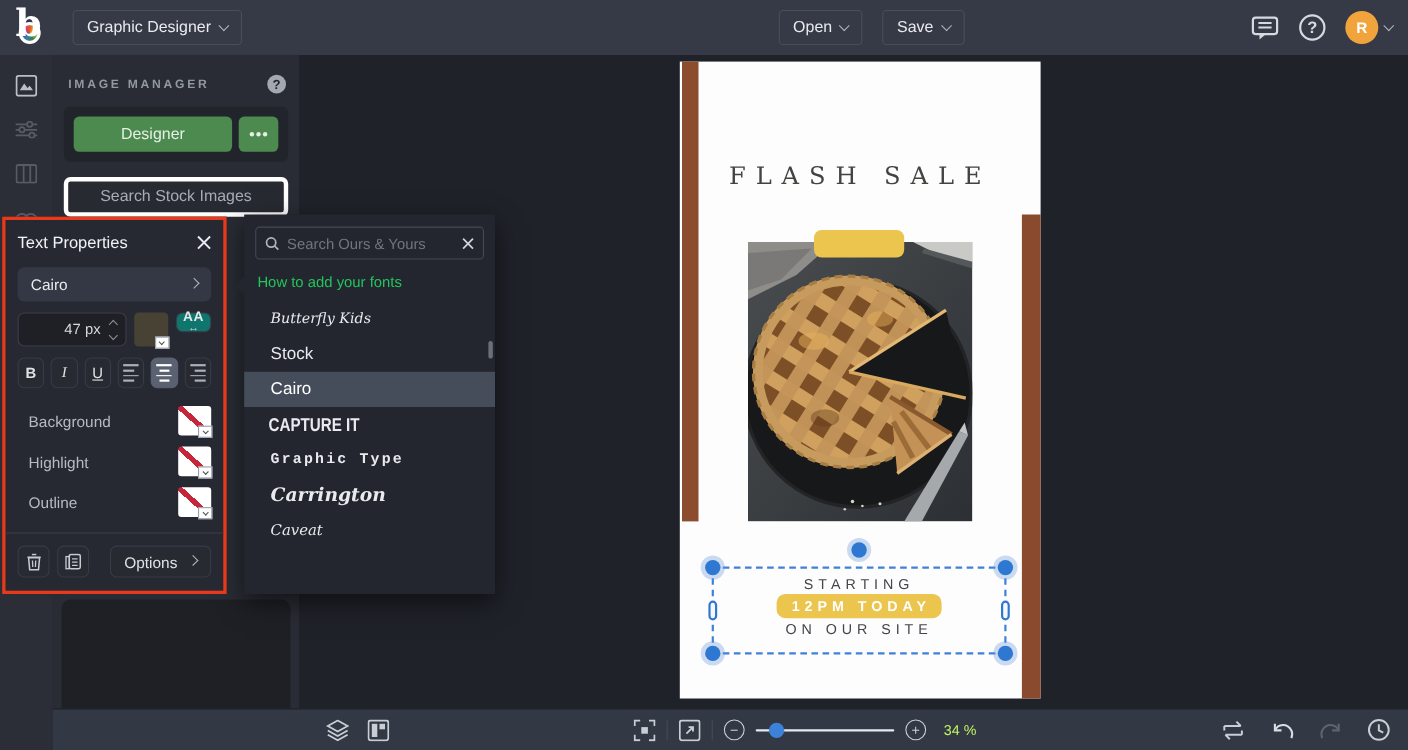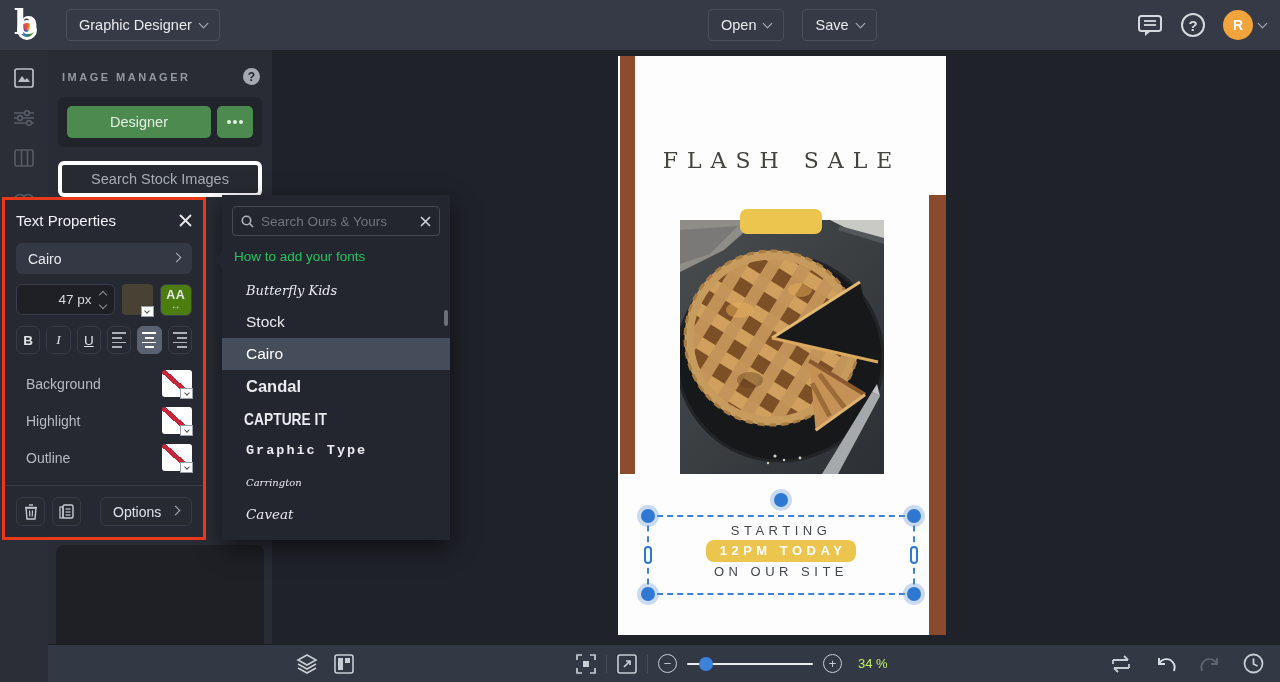--- a/index.html
+++ b/index.html
@@ -69,21 +69,21 @@
   .size-input { width:104px; height:31px; background:#1e2026; border:1px solid #3a3e48; border-radius:6px;
     display:flex; align-items:center; }
   .size-val { flex:1; text-align:right; color:#d6d9de; font-size:13.5px; padding-right:4px; }
   .spinner { width:18px; display:flex; flex-direction:column; align-items:center; gap:4px; padding-right:3px; cursor:pointer; }
   .sp-chev { width:6px; height:6px; border-right:1.4px solid #8a8f99; border-bottom:1.4px solid #8a8f99; }
   .sp-up { transform:rotate(-135deg); } .sp-dn { transform:rotate(45deg); }
   .color-swatch { width:33px; height:31px; background:#474234; border-radius:4px; position:relative; cursor:pointer; }
   .mini-dd { position:absolute; right:-1px; bottom:-2px; width:13px; height:11px; background:#fff;
     border:1px solid #9aa0aa; display:flex; align-items:center; justify-content:center; }
   .mini-dd .mchev { width:4px; height:4px; border-right:1.3px solid #555; border-bottom:1.3px solid #555; transform:rotate(45deg); margin-top:-2px; }
-  .aa-btn { width:34px; height:32px; background:#4d7c0f; border:1px solid #3a3e48; border-radius:6px;
+  .aa-btn { width:34px; height:18px; background:#0f766e; border:1px solid #3a3e48; border-radius:6px;
     color:#e4e7ec; cursor:pointer; display:flex; flex-direction:column; align-items:center; justify-content:center; line-height:1; }
   .aa-btn .aa { font-size:12.5px; font-weight:bold; letter-spacing:0.5px; }
   .aa-btn .arrow { font-size:10px; margin-top:-1px; color:#cfd3da; }
   .fmt-row { display:flex; gap:6px; margin-bottom:16px; }
   .fmt-btn { width:28px; height:28px; background:#272a31; border:1px solid #373b45; border-radius:6px;
     color:#dfe2e7; cursor:pointer; font-size:13.5px; display:flex; align-items:center; justify-content:center; }
   .fmt-btn.bold { font-weight:bold; }
   .fmt-btn.italic { font-style:italic; font-family:"Liberation Serif",serif; }
   .fmt-btn.underline { text-decoration:underline; }
   .align-btn { padding:0; }
@@ -118,21 +118,21 @@
   .fp-search input::placeholder { color:#6f7581; }
   .fp-link { display:block; margin:13px 12px 10px; color:#22c55e; font-size:13.5px; text-decoration:none; cursor:pointer; }
   .fp-list { position:relative; }
   .fp-item { height:32px; display:flex; align-items:center; padding-left:24px; color:#e8eaee; cursor:pointer; }
   .fp-item.selected { background:#454c5a; color:#fff; }
   .f-script { font-family:"DejaVu Serif",serif; font-style:italic; font-size:13px; }
   .f-sans { font-size:15.5px; }
   .f-bold { font-size:16.5px; font-weight:bold; }
   .f-capture { font-size:15px; font-weight:800; letter-spacing:0; transform:scale(0.92,1.12); transform-origin:left center; }
   .f-mono { font-family:"Liberation Mono",monospace; font-weight:bold; font-size:13.5px; letter-spacing:2px; }
-  .f-iscript { font-family:"DejaVu Serif",serif; font-style:italic; font-size:10px; }
+  .f-iscript { font-family:"DejaVu Serif",serif; font-style:italic; font-size:17px;font-weight:bold; }
   .f-hand { font-family:"DejaVu Serif",serif; font-style:italic; font-size:13.5px; }
   .fp-scroll { position:absolute; right:2px; top:36px; width:4px; height:16px; background:#6b7077; border-radius:2px; }
 
   
   .stage { position:absolute; left:48px; top:50px; width:1232px; height:594px; background:#1f2229; }
   .poster { position:absolute; left:570px; top:6px; width:328px; height:579px; background:#fdfdfd; }
   .bar-left { position:absolute; left:2px; top:0; width:15px; height:418px; background:#8c4c2e; }
   .bar-right { position:absolute; right:0; top:139px; width:17px; height:440px; background:#8a4a2d; }
   .poster-title { position:absolute; left:0; top:92px; width:100%; text-align:center;
     font-family:"DejaVu Serif",serif; font-size:22px; letter-spacing:9px; color:#44433f; }
@@ -382,21 +382,20 @@
     <input type="text" placeholder="Search Ours &amp; Yours" style="">
     <svg width="11" height="11" viewBox="0 0 11 11">
       <path d="M1 1 L10 10 M10 1 L1 10" stroke="#cfd3da" stroke-width="1.6"></path>
     </svg>
   </div>
   <a class="fp-link">How to add your fonts</a>
   <div class="fp-list">
     <div class="fp-item f-script">Butterfly Kids</div>
     <div class="fp-item f-sans">Stock</div>
     <div class="fp-item f-sans selected">Cairo</div>
-    <div class="fp-item f-bold">Candal</div>
     <div class="fp-item f-capture">CAPTURE IT</div>
     <div class="fp-item f-mono">Graphic Type</div>
     <div class="fp-item f-iscript">Carrington</div>
     <div class="fp-item f-hand">Caveat</div>
     <div class="fp-scroll"></div>
   </div>
 </div>
 
 <div class="stage">
   <div class="poster">

